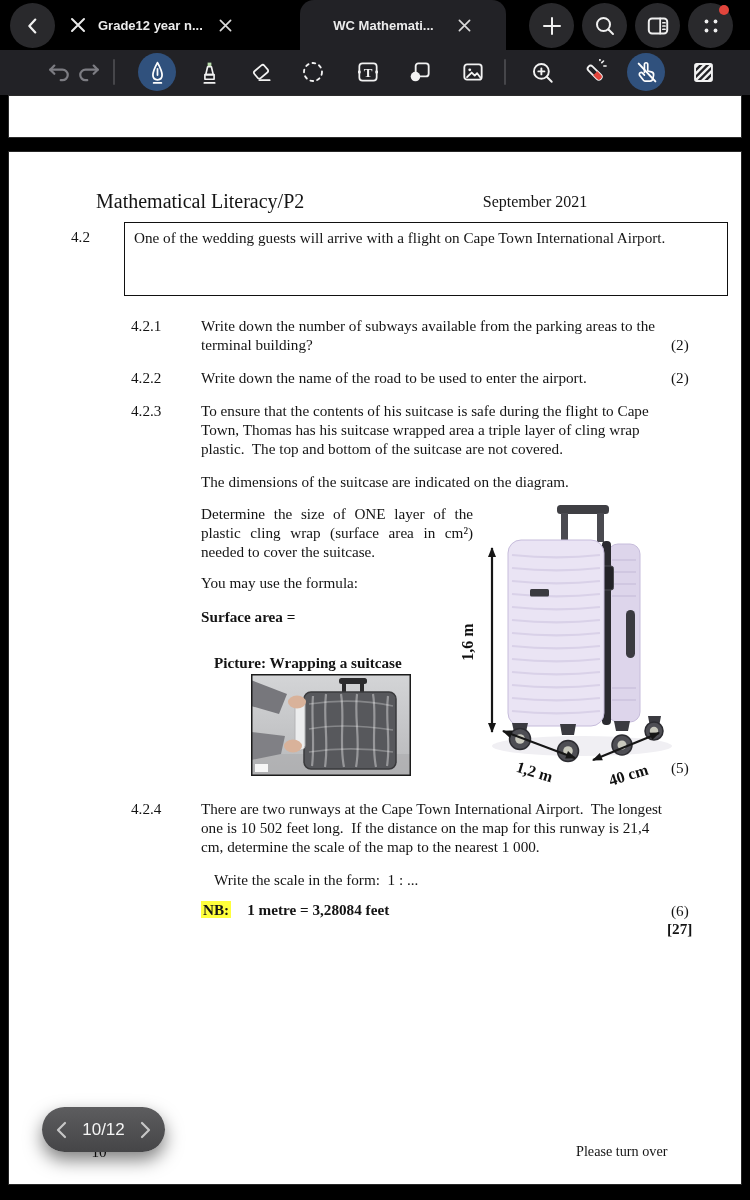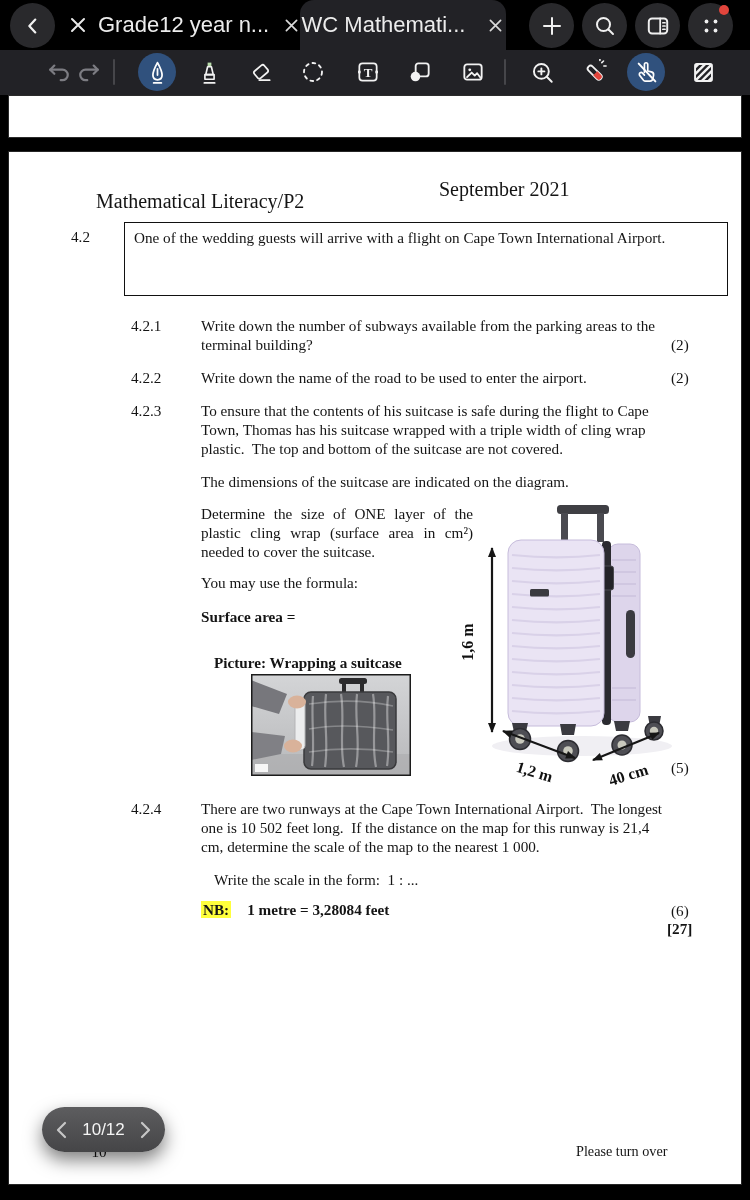--- a/index.html
+++ b/index.html
@@ -3,21 +3,21 @@
 <meta charset="utf-8">
 <style>
   html,body{margin:0;padding:0;width:750px;height:1200px;background:#000;overflow:hidden;
             font-family:"Liberation Sans",sans-serif;-webkit-font-smoothing:antialiased;}
   .abs{position:absolute;}
   
   .tabbar{position:absolute;top:0;left:0;width:750px;height:50px;background:#000;}
   .circle-btn{position:absolute;top:3px;width:45px;height:45px;border-radius:50%;
               background:#29292c;display:flex;align-items:center;justify-content:center;}
   .plain-btn{position:absolute;display:flex;align-items:center;justify-content:center;}
-  .tab-label{font-size:22px;color:#ececec;white-space:nowrap;}
+  .tab-label{font-size:13px;color:#ececec;white-space:nowrap;font-weight:bold;}
   .tab-inactive{position:absolute;left:98px;top:0;height:50px;display:flex;align-items:center;gap:14px;}
   .tab-active{position:absolute;left:300px;top:0;width:206px;height:50px;background:#222226;
               border-radius:14px 14px 0 0;display:flex;align-items:center;justify-content:center;gap:22px;}
   .red-dot{position:absolute;left:719px;top:5px;width:10px;height:10px;border-radius:50%;background:#e2453c;}
   
   .toolbar{position:absolute;top:50px;left:0;width:750px;height:45px;background:#222226;}
   .tool{position:absolute;top:3px;width:38px;height:38px;display:flex;align-items:center;justify-content:center;border-radius:50%;}
   .tool.active{background:#30517d;}
   .tdiv{position:absolute;top:9px;width:2px;height:26px;background:#46464a;border-radius:1px;}
   
@@ -195,37 +195,37 @@
       </g>
     </svg>
   </div>
 </div>
 
 <div class="prev-page"></div>
 
 <div class="page">
 
   <span class="abs t" style="left:87px;top:40px;font-size:20px">Mathematical Literacy/P2</span>
-  <span class="abs t" style="left:430px;top:28px;width:192px;text-align:left;font-size:20px">September 2021</span>
+  <span class="abs t" style="left:430px;top:40px;width:192px;text-align:center;font-size:16px">September 2021</span>
 
   <span class="abs t" style="left:62px;top:75px">4.2</span>
   <div class="qbox">
     <div class="t">One of the wedding guests will arrive with a flight on Cape Town International Airport.</div>
   </div>
 
   <span class="abs t" style="left:122px;top:164px">4.2.1</span>
   <div class="abs t" style="left:192px;top:164px;width:460px">Write down the number of subways available from the parking areas to the terminal building?</div>
   <span class="marks t" style="top:183px">(2)</span>
 
   <span class="abs t" style="left:122px;top:216px">4.2.2</span>
   <div class="abs t" style="left:192px;top:216px;width:470px">Write down the name of the road to be used to enter the airport.</div>
   <span class="marks t" style="top:216px">(2)</span>
 
   <span class="abs t" style="left:122px;top:249px">4.2.3</span>
-  <div class="abs t" style="left:192px;top:249px;width:462px">To ensure that the contents of his suitcase is safe during the flight to Cape Town, Thomas has his suitcase wrapped with a triple width of cling wrap plastic.  The top and bottom of the suitcase are not covered.</div>
+  <div class="abs t" style="left:192px;top:249px;width:462px">To ensure that the contents of his suitcase is safe during the flight to Cape Town, Thomas has his suitcase wrapped area a triple layer of cling wrap plastic.  The top and bottom of the suitcase are not covered.</div>
   <div class="abs t" style="left:192px;top:320px;width:462px">The dimensions of the suitcase are indicated on the diagram.</div>
 
   <div class="abs t" style="left:192px;top:352px;width:272px;text-align:justify">Determine the size of ONE layer of the plastic cling wrap (surface area in cm²) needed to cover the suitcase.</div>
   <div class="abs t" style="left:192px;top:421px">You may use the formula:</div>
   <div class="abs t bold" style="left:192px;top:455px">Surface area =</div>
 
   <div class="abs t bold" style="left:205px;top:501px;width:235px;">Picture: Wrapping a suitcase</div>
 
   <svg class="abs" style="left:242px;top:522px" width="160" height="102" viewBox="0 0 160 102">
     <defs>

